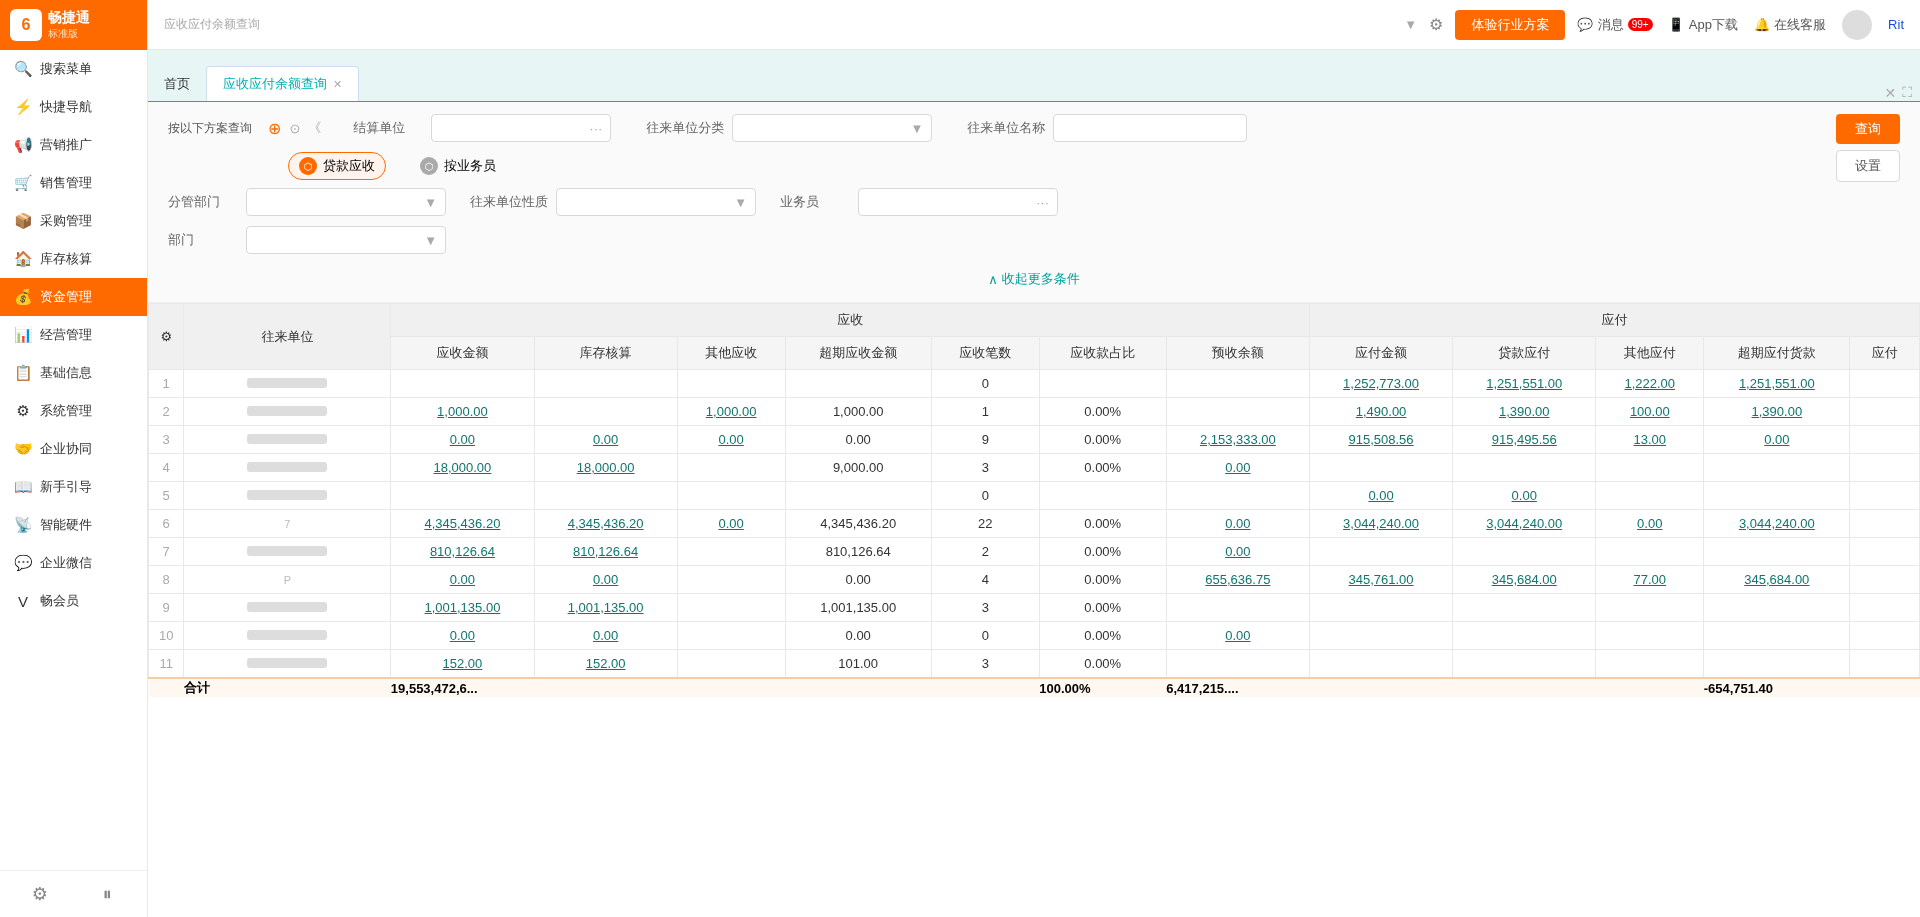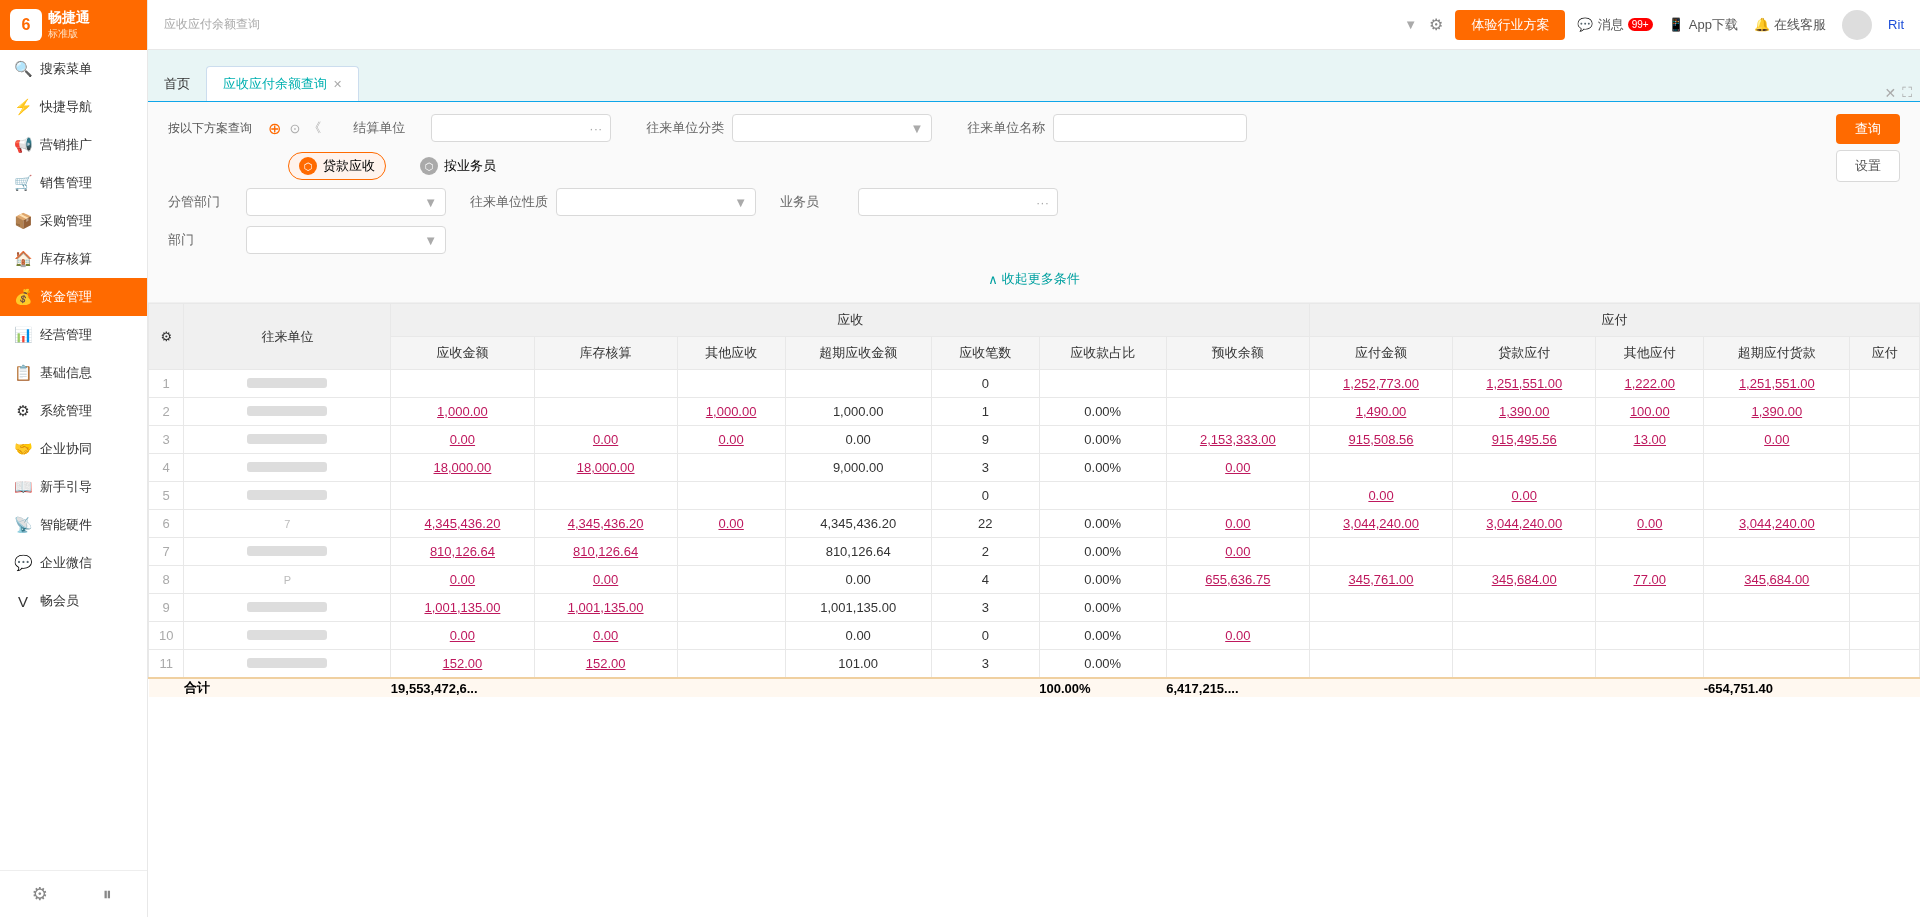--- a/index.html
+++ b/index.html
@@ -60,21 +60,21 @@
     .query-type-item.active { background: #fff3ed; border: 1px solid #ff6a00; }
     .query-type-icon { width: 18px; height: 18px; background: #ff6a00; border-radius: 50%; color: #fff; display: flex; align-items: center; justify-content: center; font-size: 10px; }
     .collapse-more { color: #00a0a0; cursor: pointer; font-size: 12px; display: flex; align-items: center; gap: 4px; justify-content: center; padding: 6px 0 2px; }
 
     
     .table-wrapper { flex: 1; overflow: auto; }
     table { width: 100%; border-collapse: collapse; font-size: 12px; }
     thead tr th { background: #f5f5f5; border: 1px solid #e8e8e8; padding: 7px 10px; text-align: center; font-weight: 500; color: #333; white-space: nowrap; position: sticky; top: 0; z-index: 2; }
     thead tr:first-child th { background: #f0f0f0; }
     tbody tr td { border: 1px solid #e8e8e8; padding: 6px 10px; text-align: center; color: #333; white-space: nowrap; }
-    tbody tr td.link { color: #be185d; text-decoration: underline; cursor: pointer; }
+    tbody tr td.link { color: #0f766e; text-decoration: underline; cursor: pointer; }
     .table-settings { width: 30px; text-align: center; }
     .table-footer { background: #fff8f0; border-top: 2px solid #f0d0a0; font-weight: bold; }
     .table-footer td { background: #fff8f0; }
     .row-num { color: #aaa; }
 
     
     ::-webkit-scrollbar { width: 6px; height: 6px; }
     ::-webkit-scrollbar-thumb { background: #ccc; border-radius: 3px; }
 
     .filter-main-rows { flex: 1; }

